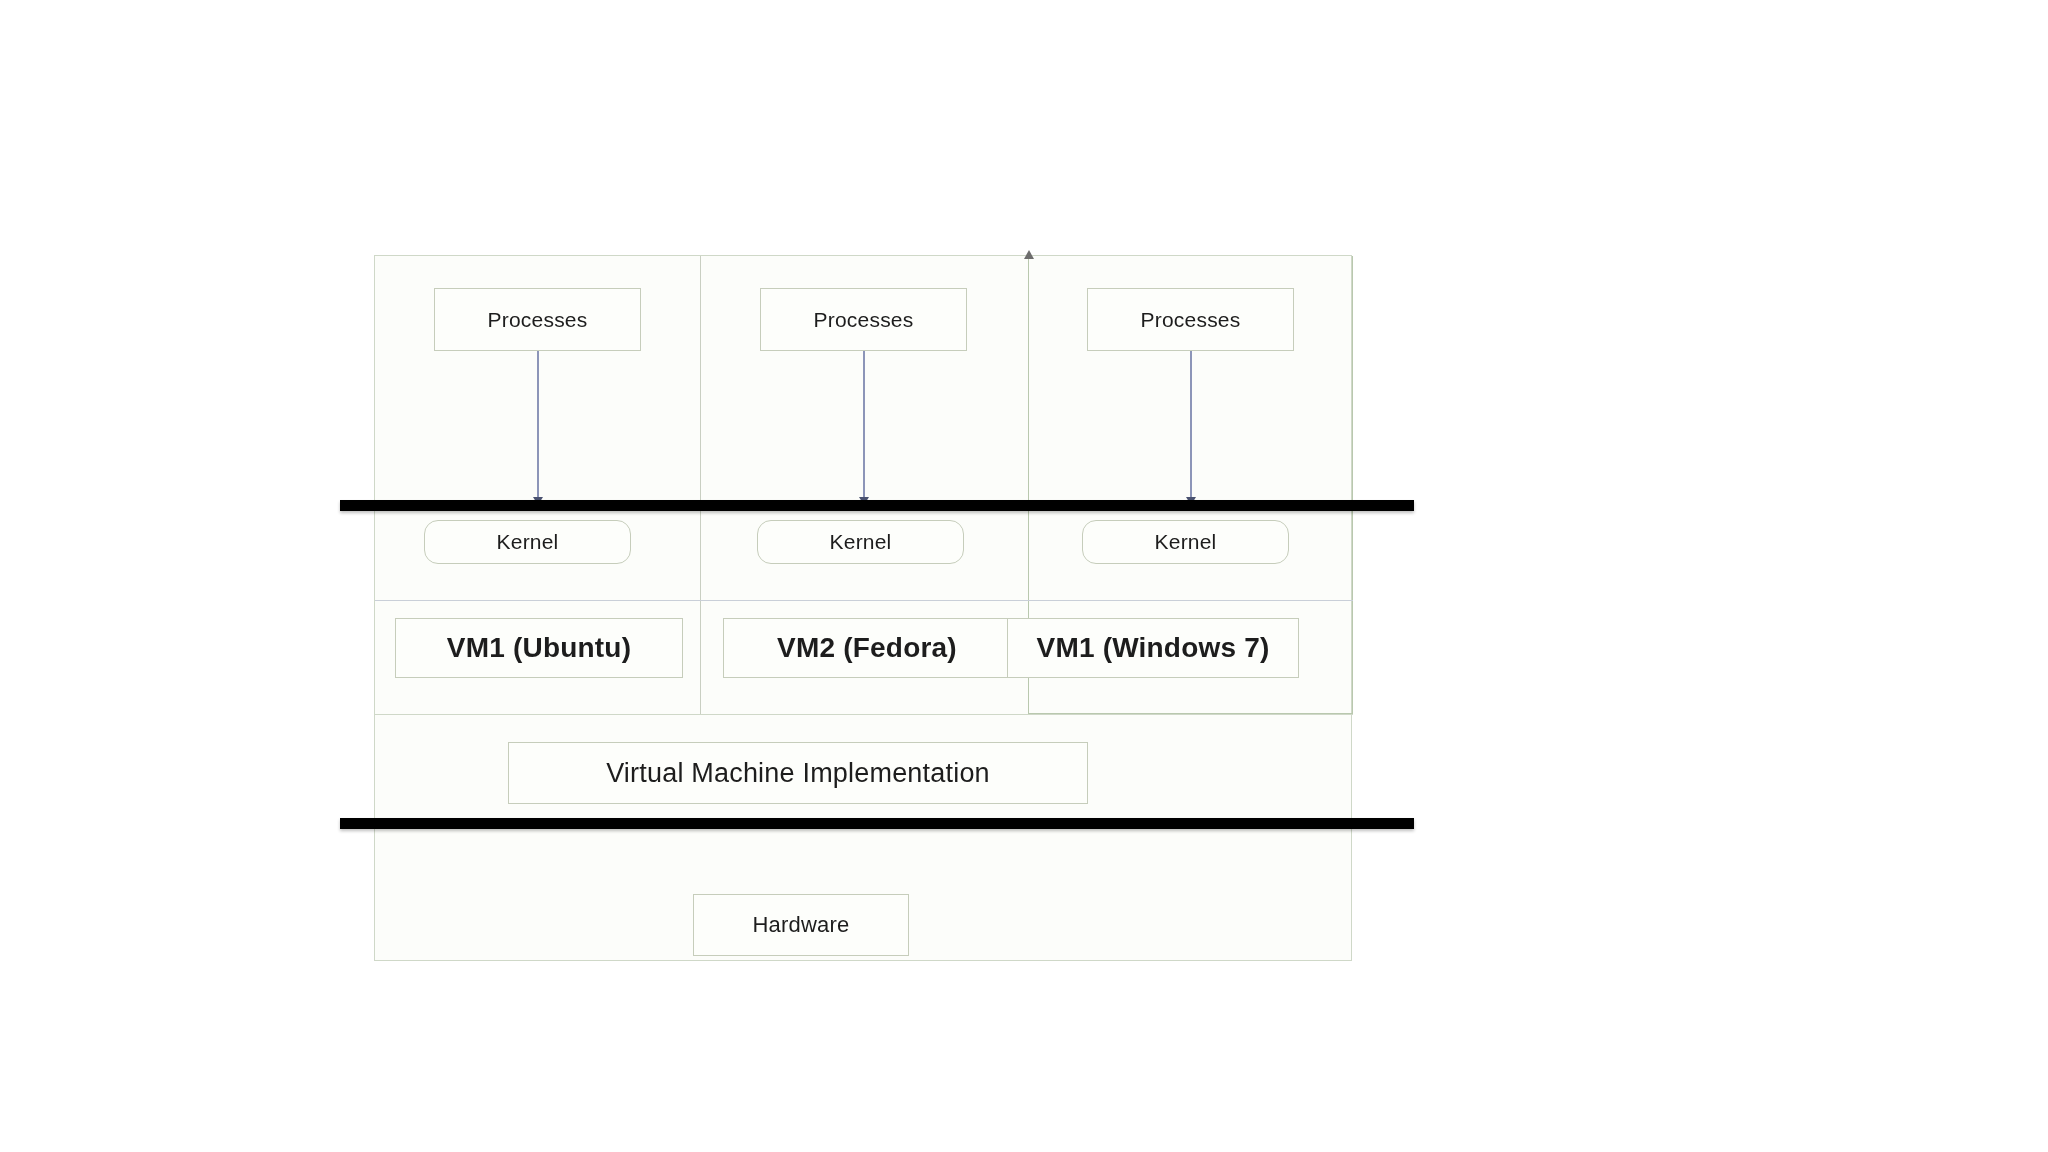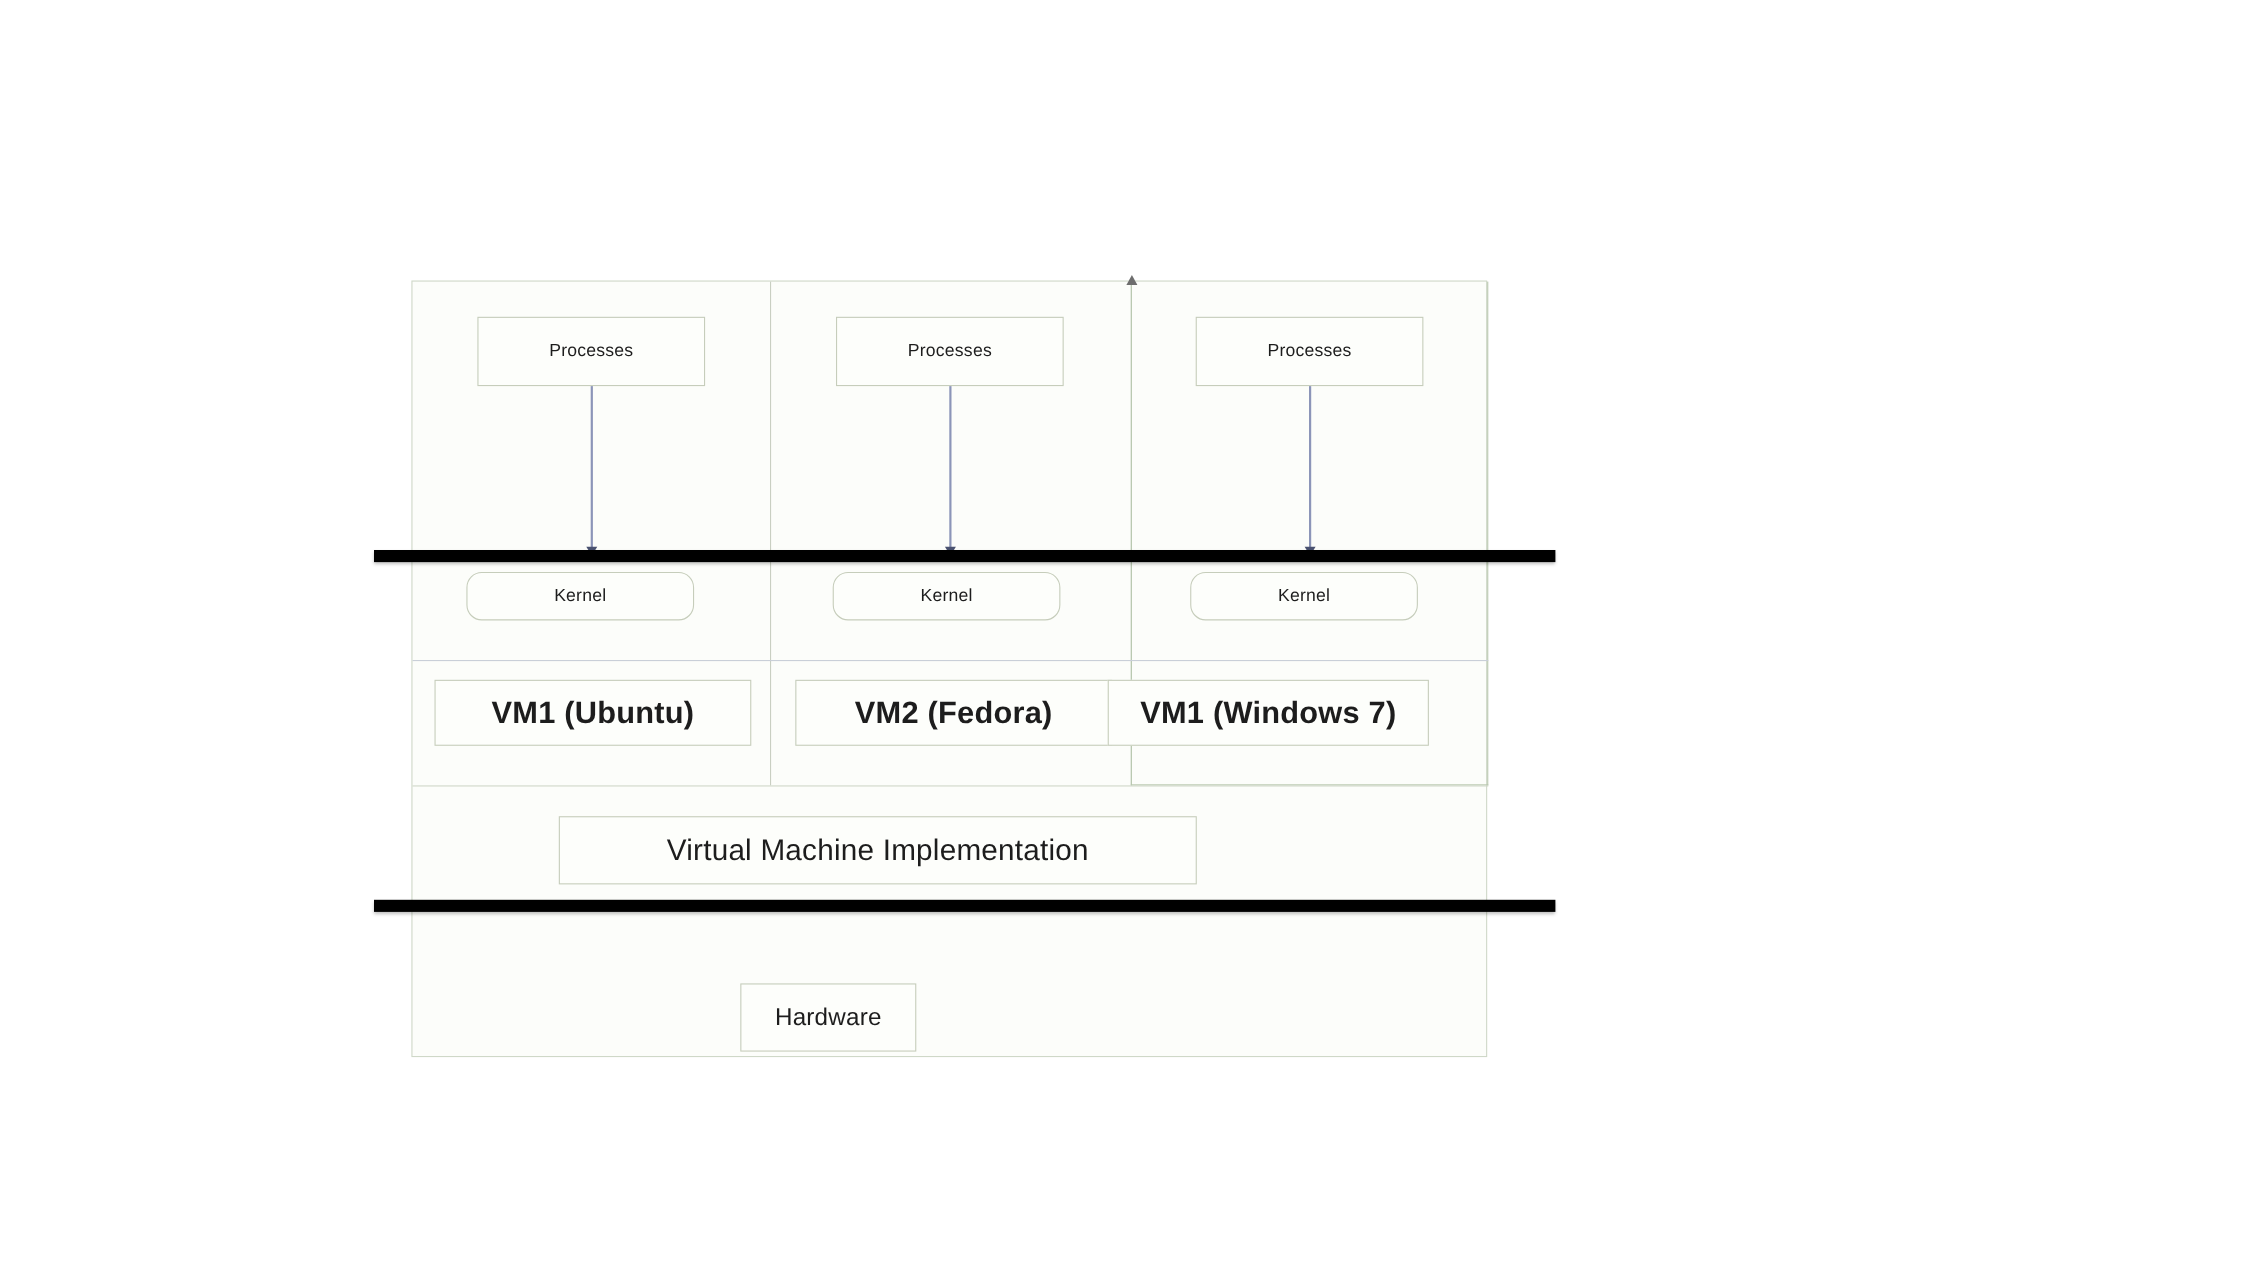--- a/index.html
+++ b/index.html
@@ -95,21 +95,21 @@
   .band-vmi       { top: 460px; height: 126px; }
   .band-hardware  { top: 630px; height: 76px;  }
 
   
   .node {
     position: absolute;
     box-sizing: border-box;
     border: 1px solid #c6cdbb;
     background: #fdfefb;
     color: #1d1d1d;
-    font-size: 16px;
+    font-size: 21px;
     letter-spacing: .2px;
     display: flex;
     align-items: center;
     justify-content: center;
     text-align: center;
     white-space: nowrap;
   }
 
   
   .proc-box { top: 32px; width: 207px; height: 63px; }
@@ -133,23 +133,23 @@
   .vmi-box {
     left: 133px;
     top: 26px;
     width: 580px;
     height: 62px;
     font-size: 27px;
   }
 
   
   .hw-box {
-    left: 298px;
+    left: 318px;
     top: 8px;
-    width: 160px;
+    width: 216px;
     height: 62px;
     font-size: 22px;
   }
 
   
   .arrow {
     position: absolute;
     width: 2px;
     background: #8c95b8;
   }

